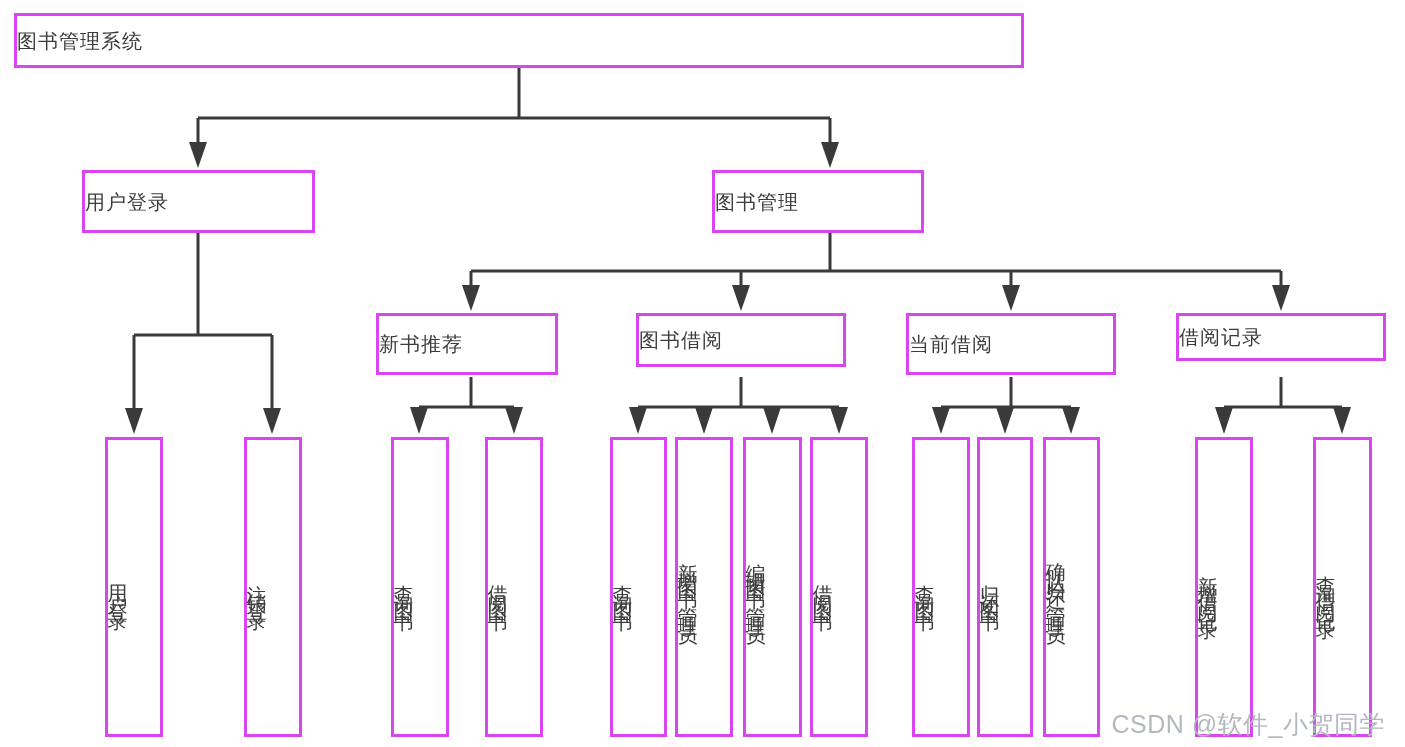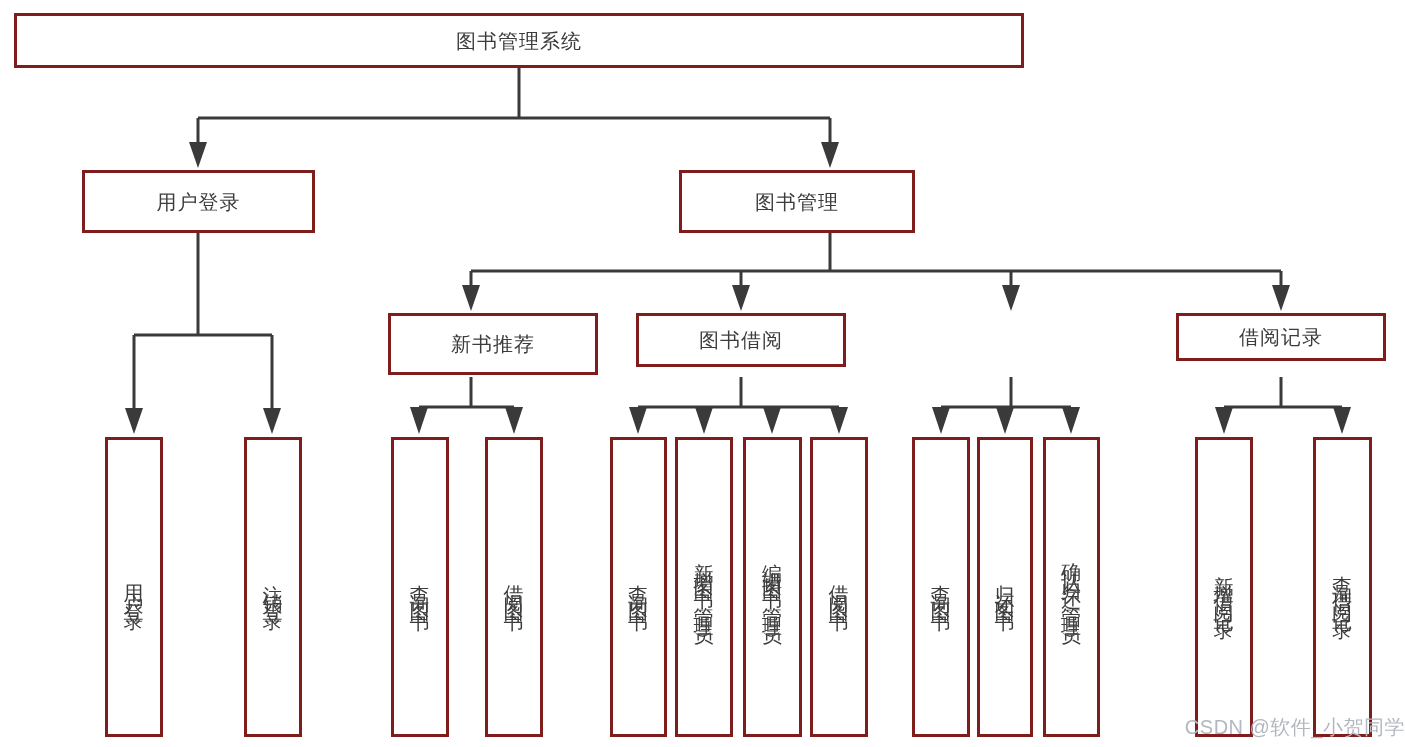--- a/index.html
+++ b/index.html
@@ -7,45 +7,44 @@
     position:relative;
     width:1405px;height:747px;
     background:#ffffff;
     font-family:"Liberation Sans","DejaVu Sans",sans-serif;
     overflow:hidden;
   }
   #wires{position:absolute;left:0;top:0;width:1405px;height:747px;}
   .node{
     position:absolute;
     background:#ffffff;
-    border:3px solid #7f1d1d;
+    border:3px solid #d946ef;
     box-sizing:border-box;
     display:flex;
     align-items:center;
-    justify-content:center;
     color:#3c3c3c;
   }
   .node .label{
     font-size:20px;
     line-height:1.2;
     letter-spacing:1px;
     white-space:nowrap;
   }
   .leaf .label{
     writing-mode:vertical-rl;
     text-orientation:mixed;
     letter-spacing:9px;
     line-height:1;
     white-space:normal;
   }
   #watermark{
     position:absolute;
-    right:0;
+    right:20px;
     bottom:6px;
-    font-size:20px;
+    font-size:25px;
     color:#b3b7bf;
     letter-spacing:0.5px;
     white-space:nowrap;
   }
 </style>
 </head>
 <body>
 
 <div id="stage">
 
@@ -96,29 +95,32 @@
     </g>
   </svg>
 
   <div class="node" style="left:14px;top:13px;width:1010px;height:55px">
     <span class="label">图书管理系统</span>
   </div>
 
   <div class="node" style="left:82px;top:170px;width:233px;height:63px">
     <span class="label">用户登录</span>
   </div>
-  <div class="node" style="left:679px;top:170px;width:236px;height:63px">
+  <div class="node" style="left:712px;top:170px;width:212px;height:63px">
     <span class="label">图书管理</span>
   </div>
 
-  <div class="node" style="left:388px;top:313px;width:210px;height:62px">
+  <div class="node" style="left:376px;top:313px;width:182px;height:62px">
     <span class="label">新书推荐</span>
   </div>
   <div class="node" style="left:636px;top:313px;width:210px;height:54px">
     <span class="label">图书借阅</span>
+  </div>
+  <div class="node" style="left:906px;top:313px;width:210px;height:62px">
+    <span class="label">当前借阅</span>
   </div>
   <div class="node" style="left:1176px;top:313px;width:210px;height:48px">
     <span class="label">借阅记录</span>
   </div>
 
   <div class="node leaf" style="left:105px;top:437px;width:58px;height:300px">
     <span class="label">用户登录</span>
   </div>
   <div class="node leaf" style="left:244px;top:437px;width:58px;height:300px">
     <span class="label">注销登录</span>

